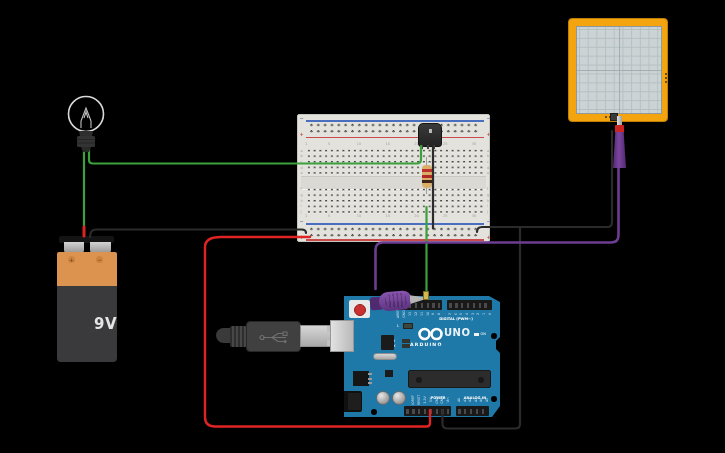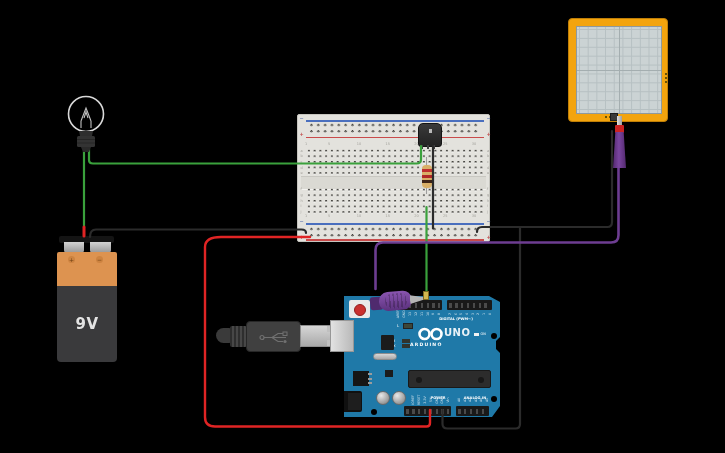--- a/index.html
+++ b/index.html
@@ -109,21 +109,21 @@
     </div>
 
   <div id="battery" class="abs">
     <div class="abs" style="left:4px;top:1px;width:55px;height:7px;background:#141414;border-radius:2px;"></div>
     <div class="abs" style="left:9px;top:7px;width:20px;height:11px;background:linear-gradient(#d3d3d3,#979797);border-radius:0 0 3px 3px;"></div>
     <div class="abs" style="left:35px;top:7px;width:21px;height:11px;background:linear-gradient(#d3d3d3,#979797);border-radius:0 0 3px 3px;"></div>
     <div class="abs" style="left:2px;top:17px;width:60px;height:34px;background:var(--battery_orange);border-radius:2px 2px 0 0;">
       <div class="abs" style="left:11px;top:4px;width:7px;height:7px;border-radius:50%;background:#cd8340;color:#6e4012;font-size:6px;line-height:7px;text-align:center;">+</div>
       <div class="abs" style="left:39px;top:4px;width:7px;height:7px;border-radius:50%;background:#cd8340;color:#6e4012;font-size:6px;line-height:7px;text-align:center;">−</div>
     </div>
-    <div class="abs" style="left:2px;top:51px;width:60px;height:76px;background:var(--battery_dark);border-radius:0 0 4px 4px;color:#e4e4e4;font-size:15px;font-weight:600;text-align:center;line-height:76px;letter-spacing:.5px;">
+    <div class="abs" style="left:2px;top:51px;width:60px;height:76px;background:var(--battery_dark);border-radius:0 0 4px 4px;color:#e4e4e4;font-size:15px;font-weight:600;text-align:right;line-height:76px;letter-spacing:.5px;">
       <span>9V</span>
     </div>
   </div>
 
   <div id="arduino" class="abs">
     <div class="abs" style="left:5px;top:4px;width:21px;height:18px;background:#e9e9e9;border-radius:2px;"></div>
     <div class="abs" style="left:9.5px;top:7.5px;width:12px;height:12px;background:#c9302f;border:1px solid #8f1f1f;border-radius:50%;box-sizing:border-box;"></div>
 
     <div class="hdr" style="left:51px;top:4px;width:47px;height:10px;">
         <div class="pins"></div>

